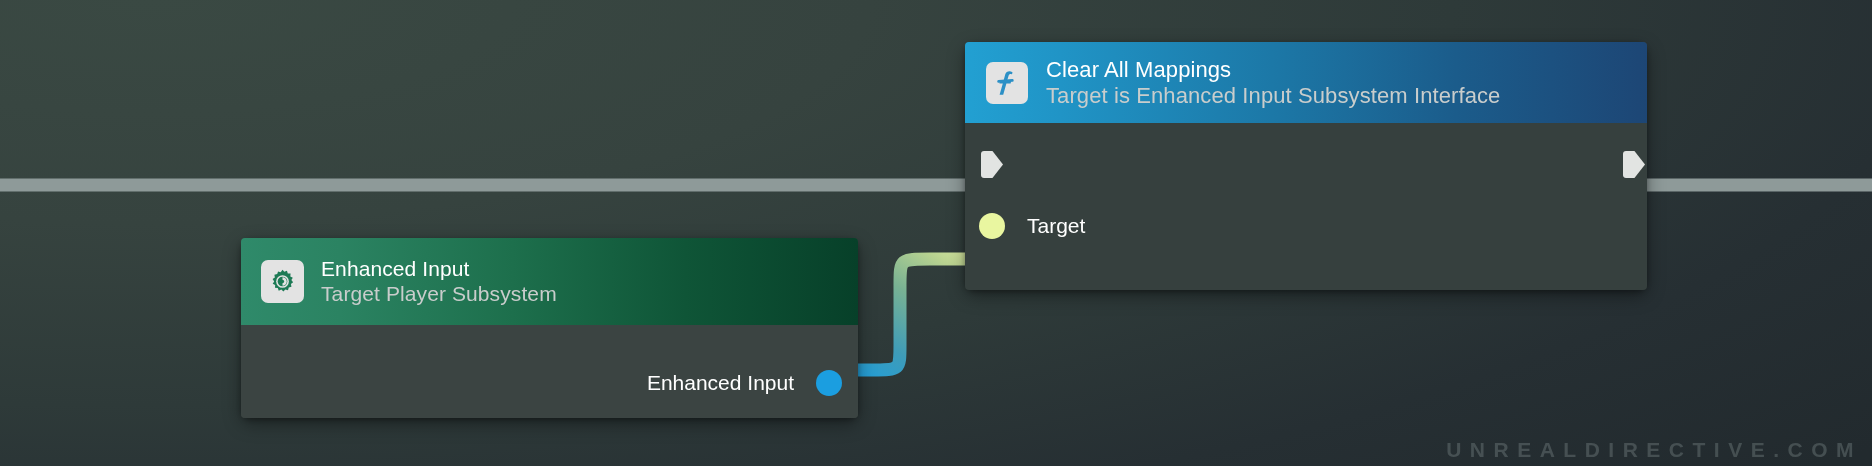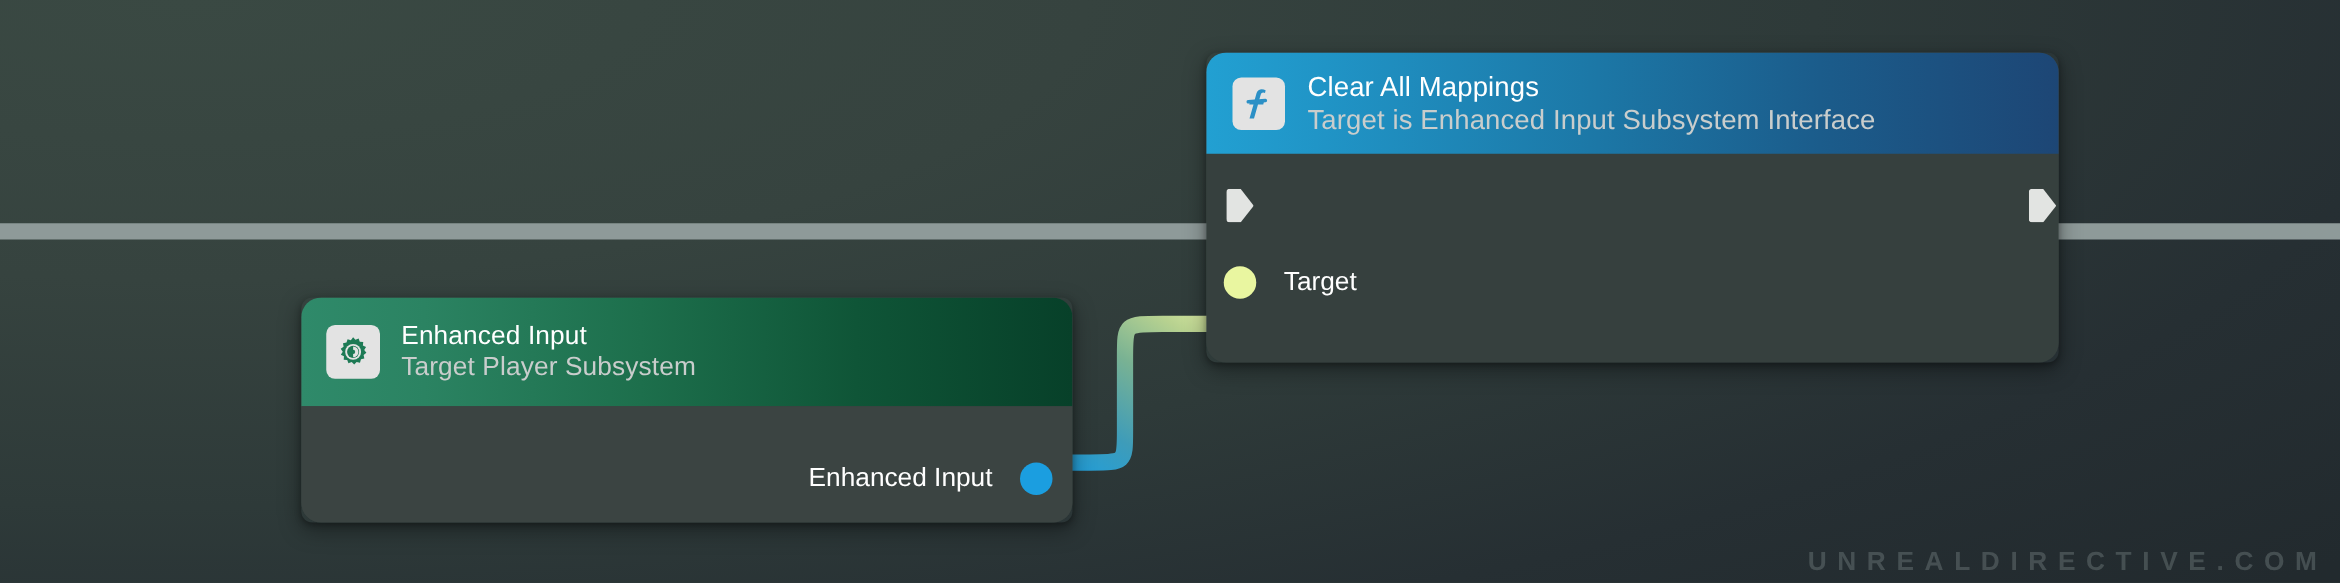--- a/index.html
+++ b/index.html
@@ -34,21 +34,21 @@
 
   
   .node {
     position: absolute;
     border-radius: 9px;
     box-shadow: 0 6px 18px rgba(0,0,0,0.38), 0 2px 5px rgba(0,0,0,0.3);
     overflow: visible;
     z-index: 5;
   }
   .node-inner {
-    border-radius: 16px;
+    border-radius: 4px;
     overflow: hidden;
     background: #36403e;
     height: 100%;
     box-sizing: border-box;
   }
   .node-header {
     display: flex;
     align-items: center;
     box-sizing: border-box;
   }

